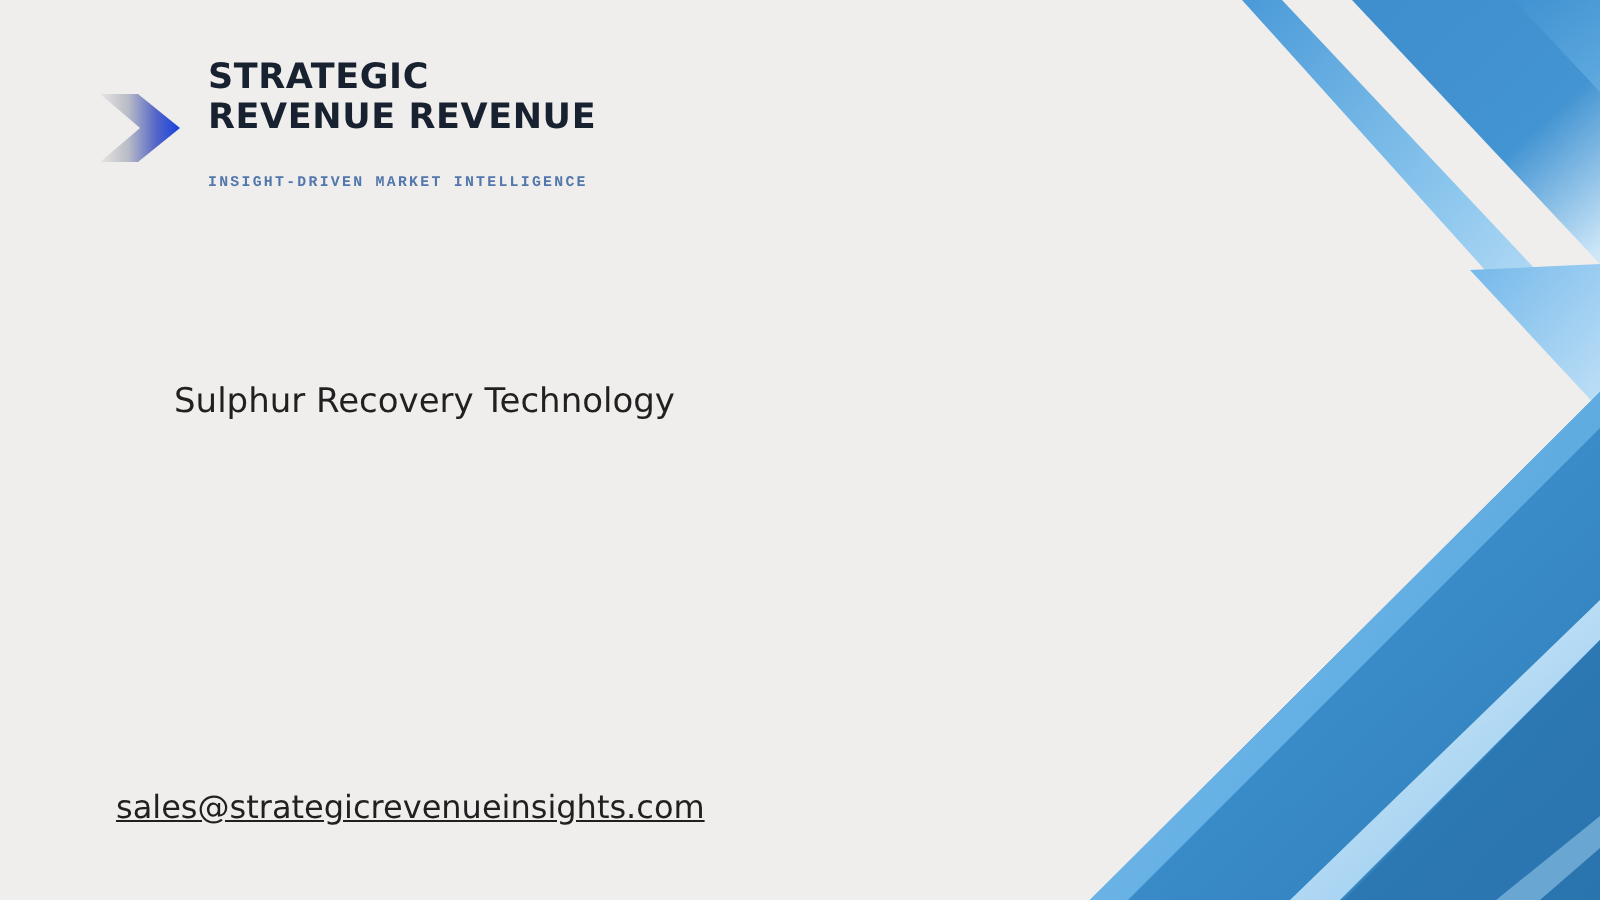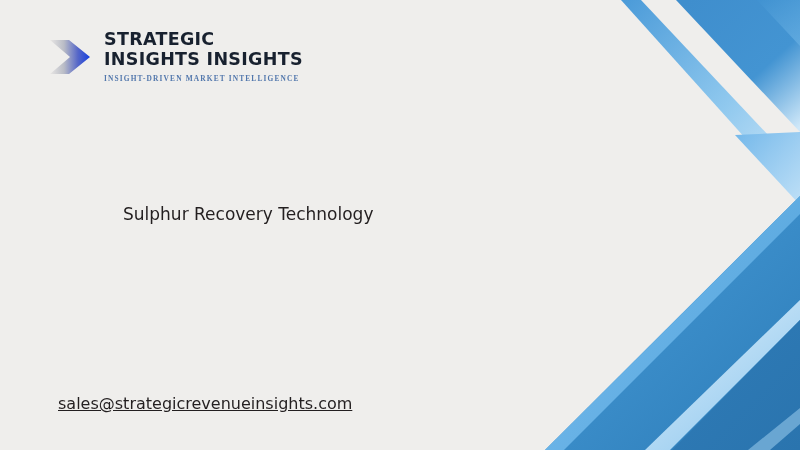--- a/index.html
+++ b/index.html
@@ -55,37 +55,36 @@
   .logo-line {
     color: #18212f;
     font-family: "DejaVu Sans", sans-serif;
     font-weight: 700;
     font-size: 17.5px;
     line-height: 19.5px;
     letter-spacing: 0.3px;
     white-space: nowrap;
   }
   #logo-tagline {
-    margin-top: 5px;
+    margin-top: 19px;
     color: #5277ac;
-    font-family: Liberation Serif, serif;
+    font-family: Liberation Mono, monospace;
     font-weight: 700;
     font-size: 7.4px;
     line-height: 9px;
     letter-spacing: 1.15px;
     white-space: nowrap;
   }
 
   
   #title-block {
     position: absolute;
     left: 87px;
-    top: 203px;
+    top: 190px;
     width: 420px;
-    margin-left: 36px;
   }
   .title-line {
     color: #231f20;
     font-family: "DejaVu Sans", sans-serif;
     font-weight: 400;
     font-size: 17px;
     line-height: 22px;
     white-space: nowrap;
   }
   .title-line + .title-line {
@@ -180,21 +179,21 @@
           <stop offset="35%" stop-color="#b9bcc6"></stop>
           <stop offset="70%" stop-color="#5566c8"></stop>
           <stop offset="100%" stop-color="#1540e0"></stop>
         </linearGradient>
       </defs>
       <path d="M2,6 L21,6 L42,23 L21,40 L2,40 L22,23 Z" fill="url(#gChev)"></path>
     </svg>
 
     <div id="logo-text">
       <div class="logo-line">STRATEGIC</div>
-      <div class="logo-line">INSIGHTS INSIGHTS</div>
+      <div class="logo-line">REVENUE REVENUE</div>
       <div id="logo-tagline">INSIGHT-DRIVEN MARKET INTELLIGENCE</div>
     </div>
   </div>
 
   <div id="title-block">
     <div class="title-line">Sulphur Recovery Technology</div>
   </div>
 
   <div id="contact-email">sales@strategicrevenueinsights.com</div>
 

